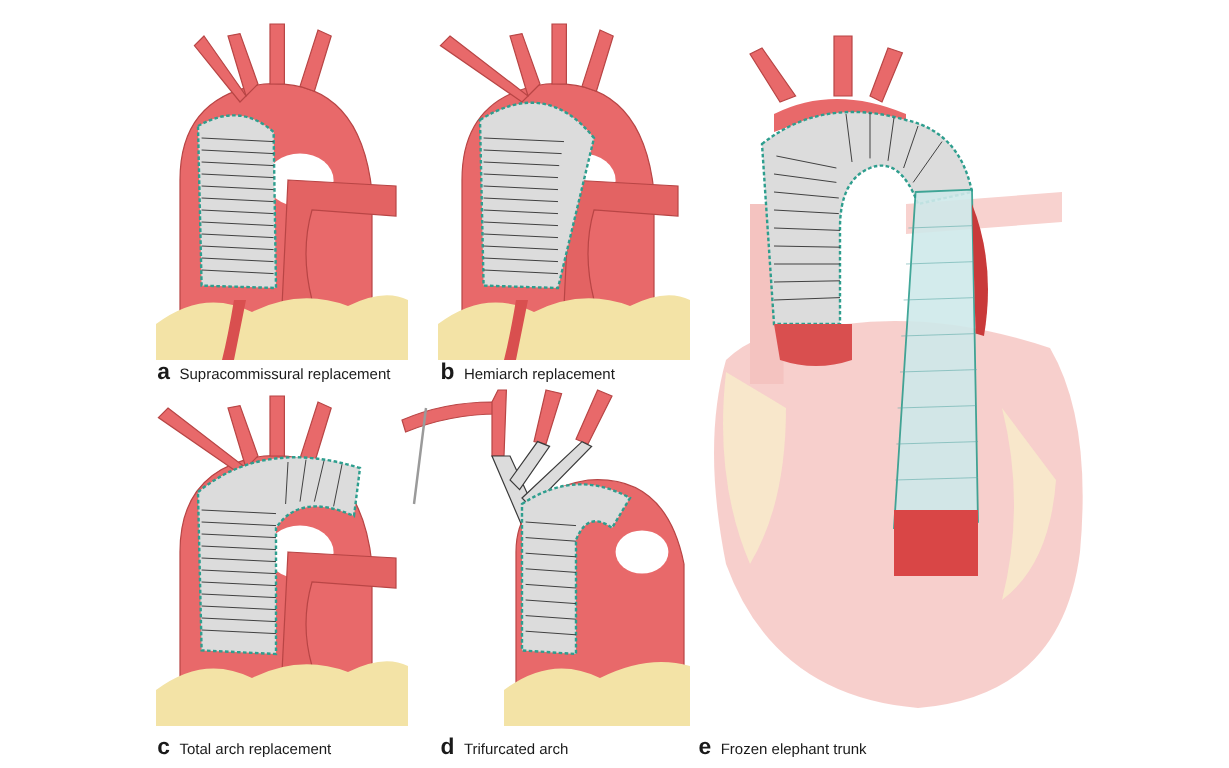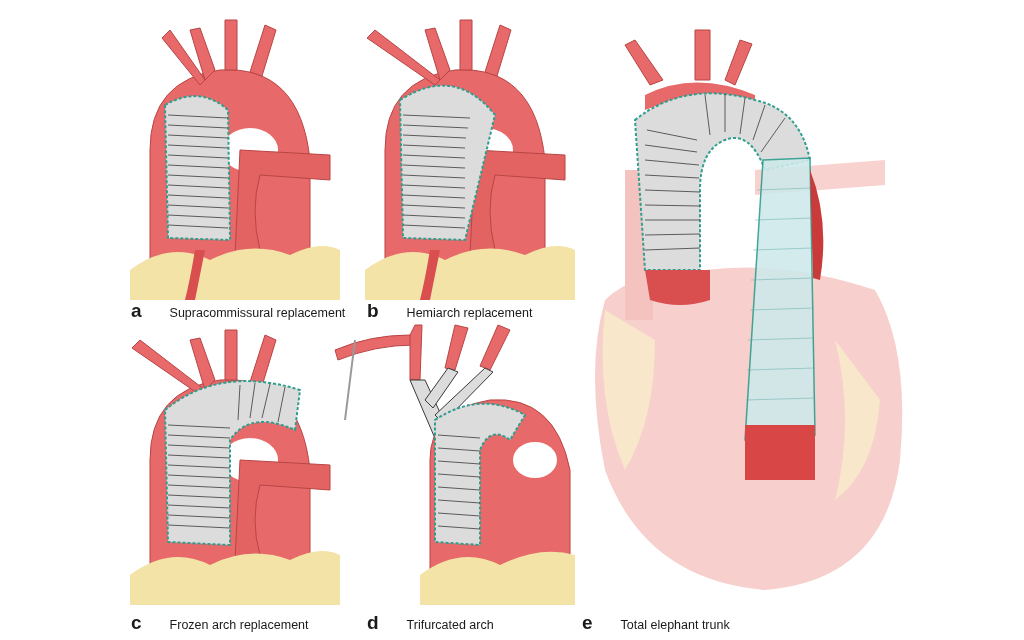--- a/index.html
+++ b/index.html
@@ -2,21 +2,21 @@
 <html><head>
 <meta charset="utf-8">
 <style>
   html,body{margin:0;padding:0;background:#ffffff;}
   body{width:1024px;height:640px;position:relative;overflow:hidden;font-family:"Liberation Sans",sans-serif;}
   .figure{position:absolute;left:0;top:0;width:1024px;height:640px;}
   .panel{position:absolute;}
   .panel svg{display:block;}
   .caption{position:absolute;display:flex;align-items:baseline;gap:8px;color:#1a1a1a;white-space:nowrap;}
   .caption .letter{font-weight:bold;font-size:19px;font-family:"Liberation Sans",sans-serif;}
-  .caption .text{font-size:12.5px;font-family:"Liberation Sans",sans-serif;margin-left:20px;}
+  .caption .text{font-size:12.5px;font-family:"Liberation Sans",sans-serif;}
 </style>
 </head>
 <body>
 
 <div class="figure">
 
   <div class="panel" style="left:130px;top:10px;width:210px;height:290px;">
     <svg width="210" height="290" viewBox="0 0 210 290">
       <path d="M20 260 L20 140 Q20 70 90 60 Q170 55 180 150 L180 260 Z" fill="#e8696a" stroke="#b84545"></path>
       <path d="M75 70 L60 20 L70 18 L85 60 Z M95 60 L95 10 L107 10 L107 60 Z M120 62 L135 15 L146 20 L132 66 Z" fill="#e8696a" stroke="#b84545"></path>
@@ -101,21 +101,21 @@
         <line x1="110" y1="65" x2="108" y2="100"></line>
           <line x1="125" y1="63" x2="120" y2="98"></line>
           <line x1="140" y1="64" x2="132" y2="98"></line>
           <line x1="155" y1="67" x2="148" y2="102"></line>
       </g>
       <path d="M0 255 Q40 225 80 245 Q120 225 160 240 Q190 225 210 235 L210 285 L0 285 Z" fill="#f3e3a6"></path>
     </svg>
   </div>
   <div class="caption" style="left:131px;top:612px;">
     <span class="letter">c</span>
-    <span class="text">Frozen arch replacement</span>
+    <span class="text">Total arch replacement</span>
   </div>
 
   <div class="panel" style="left:330px;top:320px;width:245px;height:285px;">
     <svg width="245" height="285" viewBox="0 0 245 285">
       <path d="M5 30 Q40 15 80 15 L85 25 Q45 25 8 40 Z" fill="#e8696a" stroke="#b84545"></path>
       <path d="M25 20 Q20 60 15 100" fill="none" stroke="#9a9a9a" stroke-width="2"></path>
       <path d="M80 15 L85 5 L92 5 L90 60 L80 60 Z" fill="#e8696a" stroke="#b84545"></path>
       <path d="M125 5 L138 8 L125 50 L115 48 Z M168 5 L180 10 L160 50 L150 46 Z" fill="#e8696a" stroke="#b84545"></path>
       <path d="M80 60 L95 60 L125 125 L110 130 Z" fill="#dcdcdc" stroke="#3a3a3a"></path>
       <path d="M95 80 L118 48 L128 52 L103 88 Z M105 95 L155 48 L163 52 L113 103 Z" fill="#dcdcdc" stroke="#3a3a3a"></path>
@@ -177,16 +177,16 @@
           <line x1="163" y1="320" x2="229" y2="318"></line>
         <line x1="162" y1="350" x2="230" y2="348"></line>
           <line x1="161" y1="380" x2="230" y2="378"></line>
       </g>
       <path d="M225 150 Q245 200 235 260 L228 258 Z" fill="#c93a3a"></path>
       <rect x="160" y="405" width="70" height="55" fill="#d94646"></rect>
     </svg>
   </div>
   <div class="caption" style="left:582px;top:612px;">
     <span class="letter">e</span>
-    <span class="text">Total elephant trunk</span>
+    <span class="text">Frozen elephant trunk</span>
   </div>
 
 </div>
 
 </body></html>

